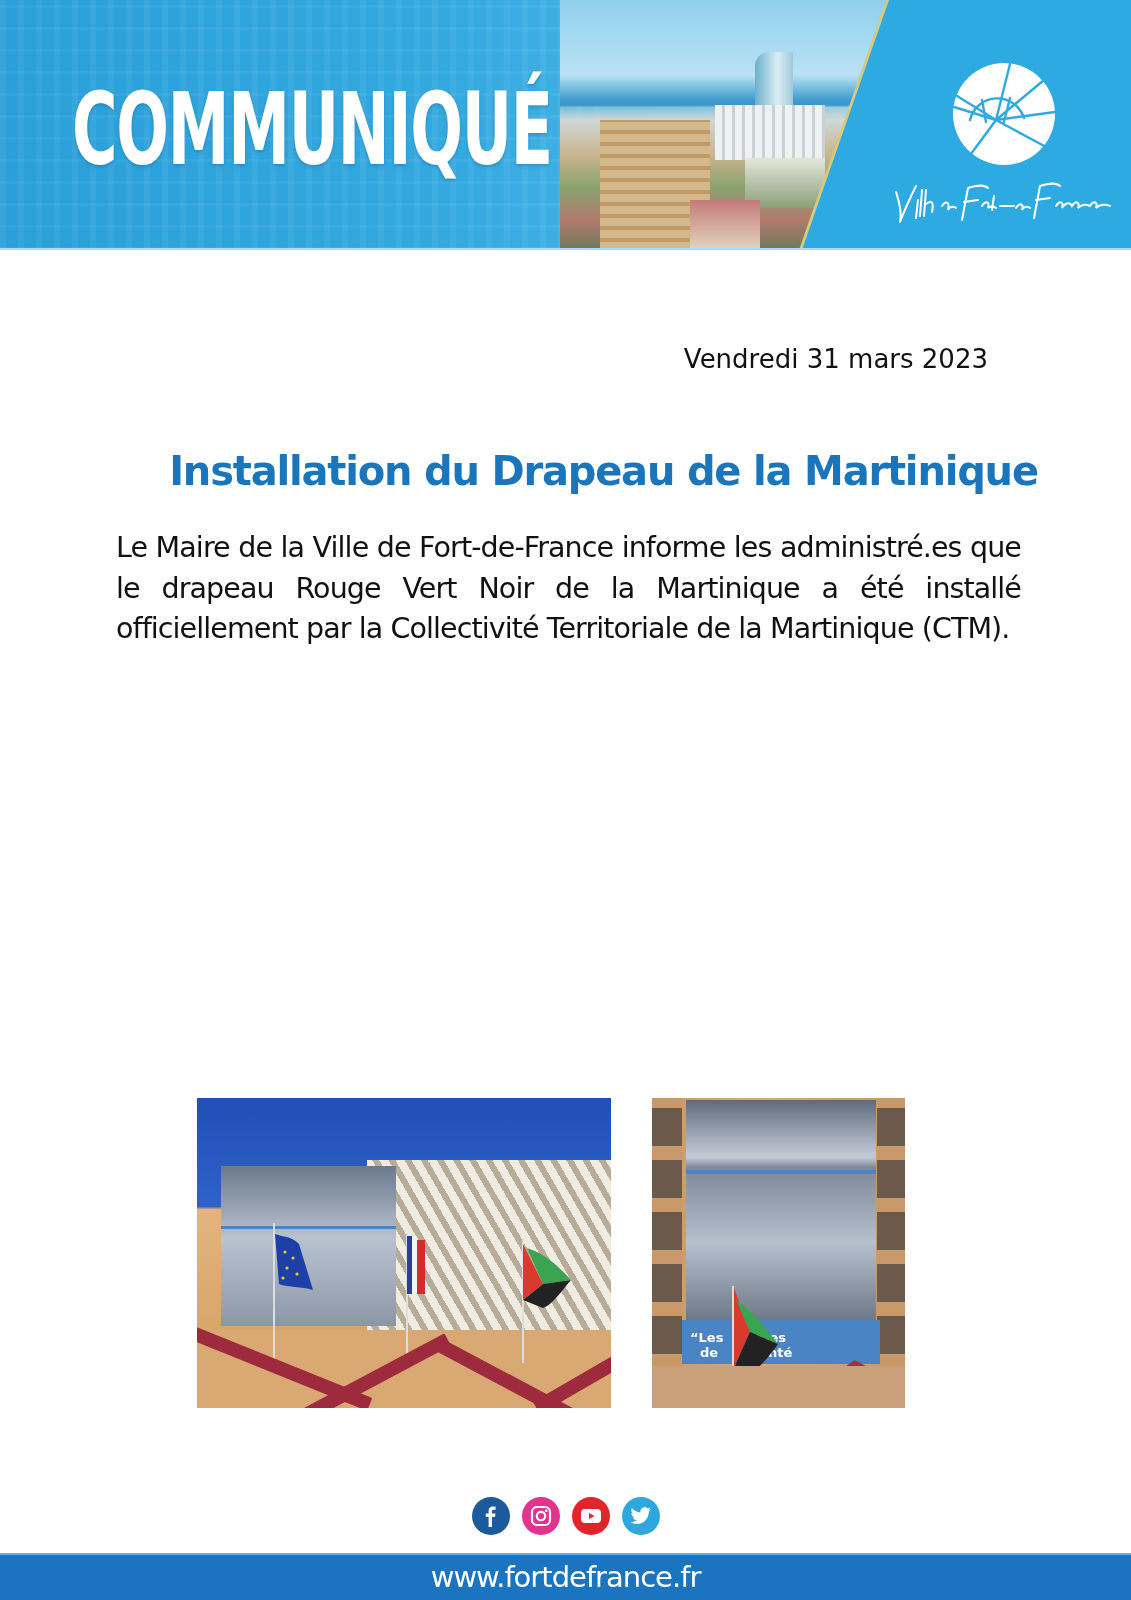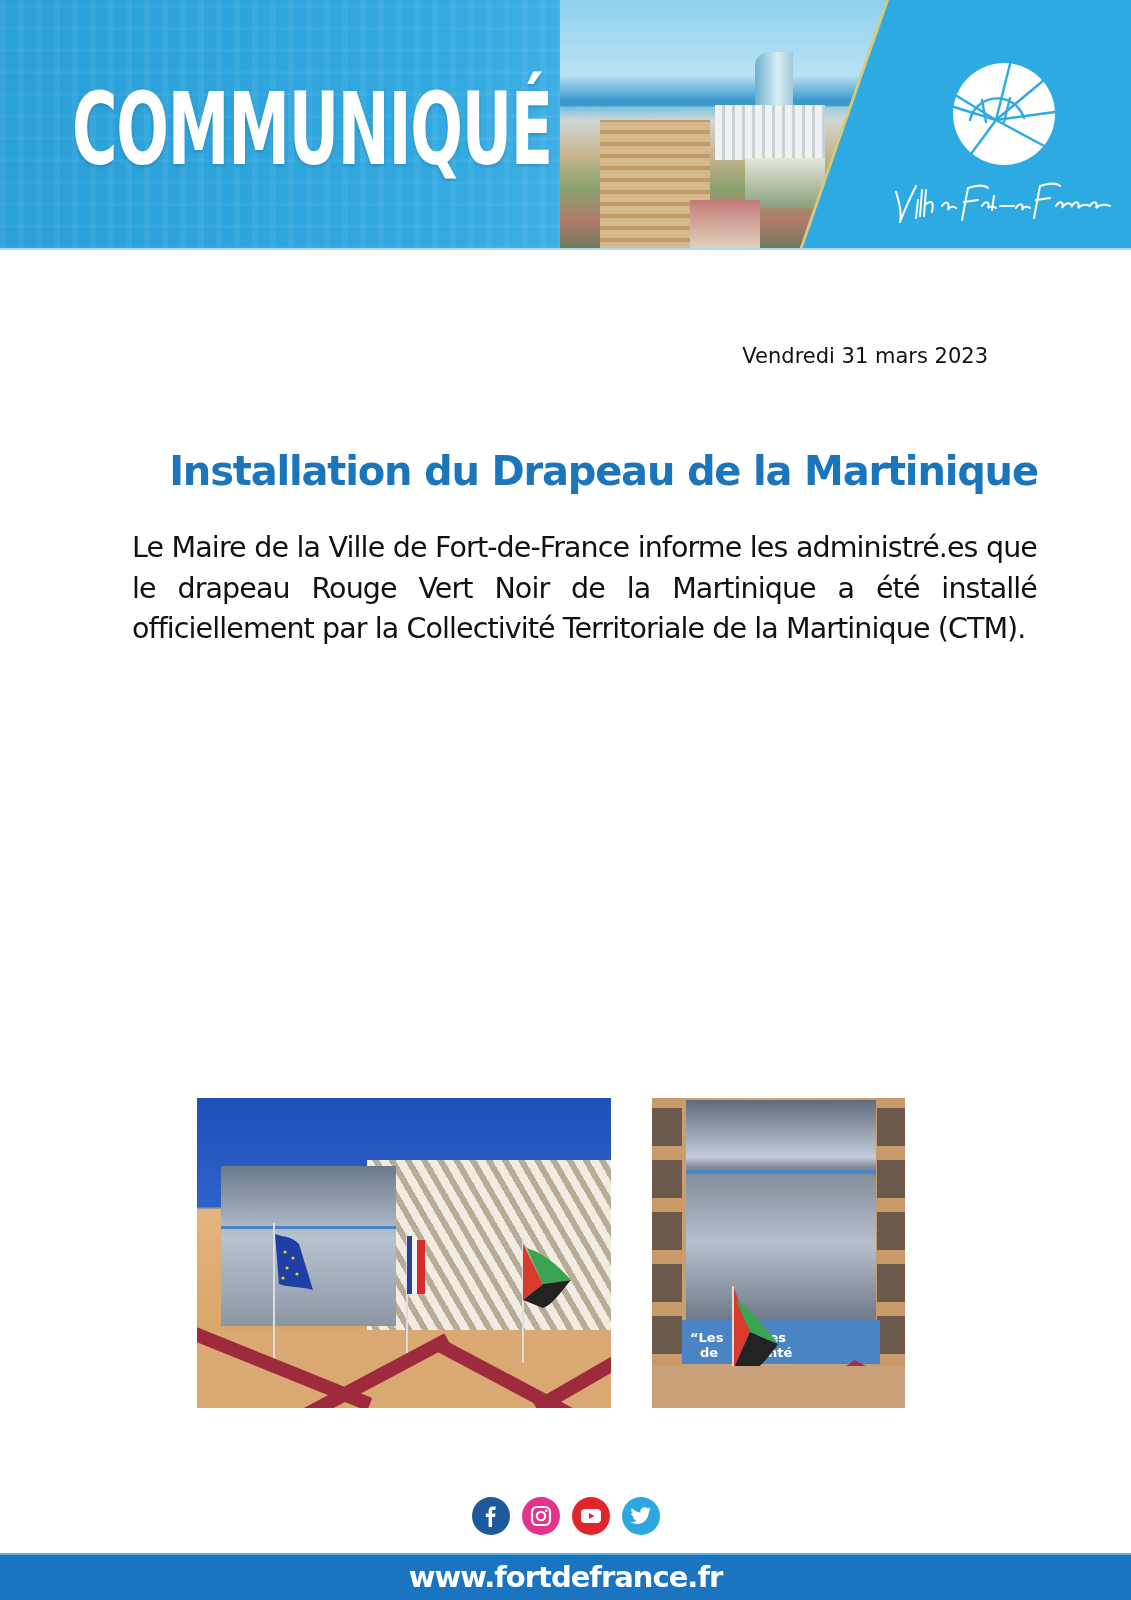--- a/index.html
+++ b/index.html
@@ -37,25 +37,25 @@
   .banner-title { position:absolute; left:72px; top:70px; font-family:"DejaVu Sans", sans-serif;
      font-weight:bold; font-size:100px; line-height:120px; color:#ffffff; letter-spacing:-2px;
      transform:scaleX(0.62); transform-origin:left top; white-space:nowrap;
      text-shadow:0 2px 4px rgba(0,60,110,0.25); }
   .logo-emblem { position:absolute; left:952px; top:62px; width:104px; height:104px; }
   .logo-signature { position:absolute; left:890px; top:170px; width:225px; height:60px; }
   .banner-bottom-line { position:absolute; left:0; top:248px; width:1131px; height:2px; background:#a9dcf2; }
 
   
   .date { position:absolute; right:143px; top:344px; font-family:"DejaVu Sans", sans-serif;
-          font-size:21px; color:#111; }
+          font-size:26px; color:#111; }
   .title { position:absolute; left:0; width:1131px; top:448px; text-align:center;
            font-family:"DejaVu Sans", sans-serif; font-weight:bold; font-size:40px; letter-spacing:-1.2px;
            color:#1b75bb; white-space:nowrap; }
-  .content { position:absolute; left:132px; width:905px; top:528px;
+  .content { position:absolute; left:116px; width:905px; top:528px;
              font-family:"DejaVu Sans", sans-serif; font-size:28.5px; line-height:40.5px; color:#111;
              letter-spacing:-0.9px; }
   .content p { margin:0; text-align:justify; text-align-last:left; }
   .content .gap { height:40.5px; }
 
   
   .photo { position:absolute; overflow:hidden; }
   .photo-left { left:197px; top:1098px; width:414px; height:310px;
      background:linear-gradient(180deg,#1f4fb8 0%,#2f62c8 35%,#e3b47f 36%,#d8a86c 70%,#c99a63 100%); }
   .photo-right { left:652px; top:1098px; width:253px; height:310px;
@@ -67,21 +67,21 @@
   .flag { position:absolute; }
   .poster-quote { position:absolute; color:#ffffff; font-family:"DejaVu Sans", sans-serif;
      font-weight:bold; font-size:13px; line-height:15px; }
 
   
   .social { position:absolute; top:1497px; left:0; width:1131px; display:flex; justify-content:center; gap:12px; }
   .social-btn { width:38px; height:38px; border-radius:50%; display:flex; align-items:center; justify-content:center; }
   .footer { position:absolute; left:0; top:1553px; width:1131px; height:47px; background:#1b74c0;
             border-top:2px solid #5fb0e6; }
   .footer-url { position:absolute; left:0; width:1131px; top:5px; text-align:center; color:#ffffff;
-            font-family:"DejaVu Sans", sans-serif; font-weight:bold; font-size:29px; letter-spacing:-1px; }
+            font-family:"DejaVu Sans", sans-serif; font-weight:normal; font-size:29px; letter-spacing:-1px; }
 </style>
 </head>
 <body>
 
 <div class="banner">
   <div class="banner-building-bg"></div>
   <div class="banner-photo"></div>
   <div class="photo-tower"></div>
   <div class="photo-block2"></div>
   <div class="photo-block1"></div>

